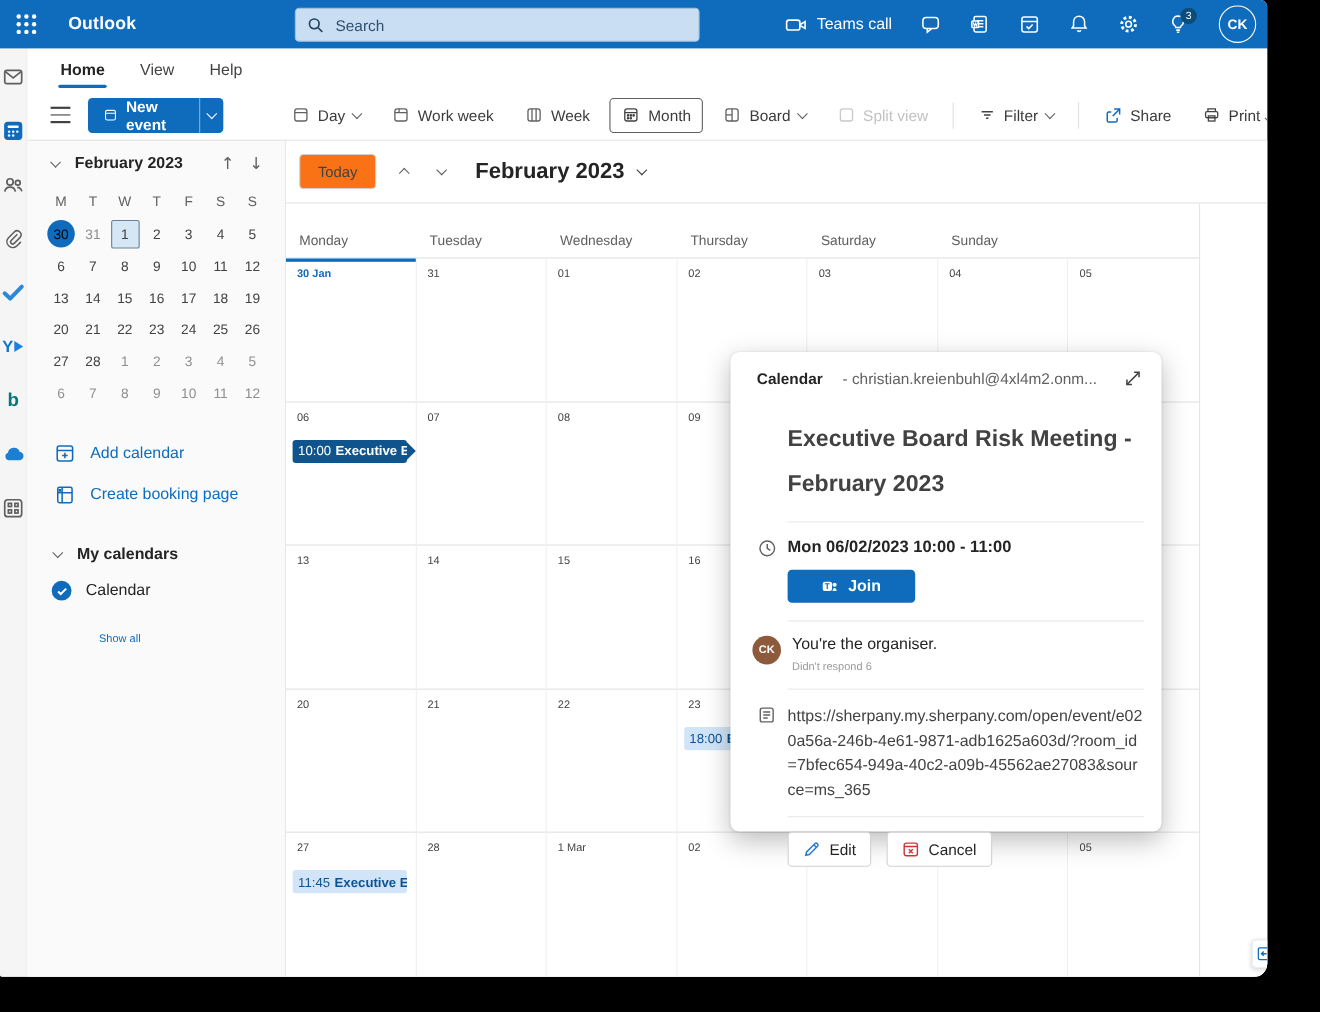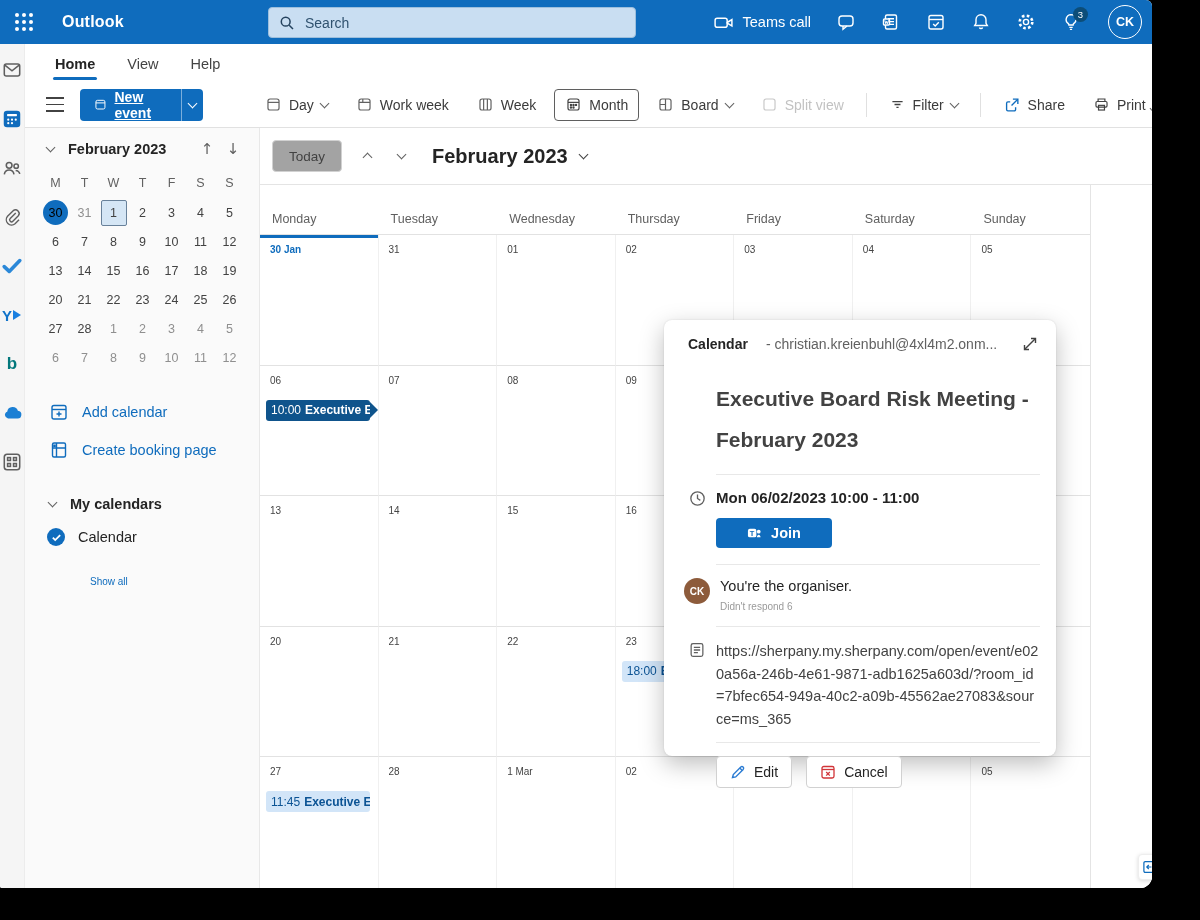--- a/index.html
+++ b/index.html
@@ -39,21 +39,21 @@
   .rightcol{flex:1;display:flex;flex-direction:column;background:#fff;}
 
   
   .tabs{height:38px;display:flex;align-items:center;padding-left:16px;gap:4px;}
   .tab{position:relative;font-size:14.5px;color:#444;padding:10px 14px 9px;cursor:pointer;}
   .tab.active{font-weight:700;color:#242424;}
   .tab.active::after{content:"";position:absolute;left:12px;right:12px;bottom:1px;height:3px;border-radius:2px;background:#0f6cbd;}
   .toolbar{height:46px;display:flex;align-items:center;border-bottom:1px solid #e1e1e1;padding:0 10px 0 16px;position:relative;}
   .hamb{width:30px;height:30px;display:flex;flex-direction:column;justify-content:center;gap:5px;margin-right:14px;cursor:pointer;}
   .hamb span{display:block;width:18px;height:1.8px;background:#424242;margin-left:5px;}
-  .newevent{display:flex;height:32px;background:#0f6cbd;border-radius:4px;color:#fff;overflow:hidden;cursor:pointer;margin-right:48px;text-decoration:underline;}
+  .newevent{display:flex;height:32px;background:#0f6cbd;border-radius:4px;color:#fff;overflow:hidden;cursor:pointer;margin-right:48px;}
   .ne-main{display:flex;align-items:center;gap:8px;padding:0 14px;font-size:14px;font-weight:600;}
   .ne-split{width:28px;display:flex;align-items:center;justify-content:center;border-left:1px solid rgba(255,255,255,.45);}
   .tbtn{display:flex;align-items:center;gap:7px;height:32px;padding:0 10px;margin:0 4px;border-radius:4px;
     font-size:14px;color:#3b3b3b;cursor:pointer;white-space:nowrap;}
   .tbtn.selected{border:1px solid #5f5f5f;}
   .tbtn.disabled{color:#c2c2c2;cursor:default;}
   .tbtn.disabled svg{stroke:#c8c8c8;}
   .tsep{width:1px;height:24px;background:#e0e0e0;margin:0 8px;}
   .ribbon-collapse{position:absolute;right:12px;top:16px;color:#616161;cursor:pointer;}
 
@@ -82,21 +82,21 @@
   .side-sec{display:flex;align-items:center;gap:14px;padding:8px 0 8px 8px;margin-top:20px;cursor:pointer;color:#616161;text-align:center;}
   .side-sec .lbl{font-size:14.5px;font-weight:600;color:#242424;}
   .cal-item{display:flex;align-items:center;gap:13px;padding:8px 0 8px 6px;cursor:pointer;}
   .cal-item .lbl{font-size:14.5px;color:#242424;}
   .chk{width:18px;height:18px;border-radius:50%;background:#0f6cbd;display:flex;align-items:center;justify-content:center;}
   .showall{margin:22px 0 0 49px;font-size:10px;color:#0f6cbd;cursor:pointer;}
 
   
   .content{flex:1;display:flex;flex-direction:column;position:relative;background:#fff;}
   .cal-head{height:57px;display:flex;align-items:center;border-bottom:1px solid #e4e4e4;padding-left:12px;}
-  .today-btn{height:32px;padding:0 16px;border:1px solid #d1d1d1;border-radius:4px;background:#a3a3a3;
+  .today-btn{height:32px;padding:0 16px;border:1px solid #d1d1d1;border-radius:4px;background:#f97316;
     font-size:13.5px;color:#424242;display:flex;align-items:center;cursor:pointer;font-family:inherit;}
   .nav-chev{width:34px;height:32px;display:flex;align-items:center;justify-content:center;color:#616161;cursor:pointer;margin-left:8px;}
   .month-label{display:flex;align-items:center;gap:12px;font-size:20px;font-weight:600;color:#242424;margin-left:14px;cursor:pointer;}
   .month-label .cv{color:#424242;}
   .gridwrap{flex:1;display:flex;min-height:0;}
   .gridcol{width:830px;display:flex;flex-direction:column;}
   .dow-row{height:50px;display:grid;grid-template-columns:repeat(7,1fr);border-bottom:1px solid #e2e2e2;}
   .dow-cell{display:flex;align-items:flex-end;padding:0 0 8px 12px;font-size:12.5px;color:#5f5f5f;}
   .month-grid{flex:1;display:flex;flex-direction:column;min-height:0;}
   .mrow{flex:1;display:grid;grid-template-columns:repeat(7,1fr);min-height:0;}
@@ -577,21 +577,20 @@
               <i class="cv down"></i>
             </div>
           </div>
           <div class="gridwrap">
             <div class="gridcol">
               <div class="dow-row" id="dow-row">
                   <div class="dow-cell">Monday</div>
                   <div class="dow-cell">Tuesday</div>
                   <div class="dow-cell">Wednesday</div>
                   <div class="dow-cell">Thursday</div>
-                  <div class="dow-cell">Friday</div>
                   <div class="dow-cell">Saturday</div>
                   <div class="dow-cell">Sunday</div>
                 </div>
               <div class="month-grid" id="month-grid">
                   <div class="mrow">
                     <div class="mcell today"><span class="mdate">30 Jan</span></div>
                     <div class="mcell"><span class="mdate">31</span></div>
                     <div class="mcell"><span class="mdate">01</span></div>
                     <div class="mcell"><span class="mdate">02</span></div>
                     <div class="mcell"><span class="mdate">03</span></div>

